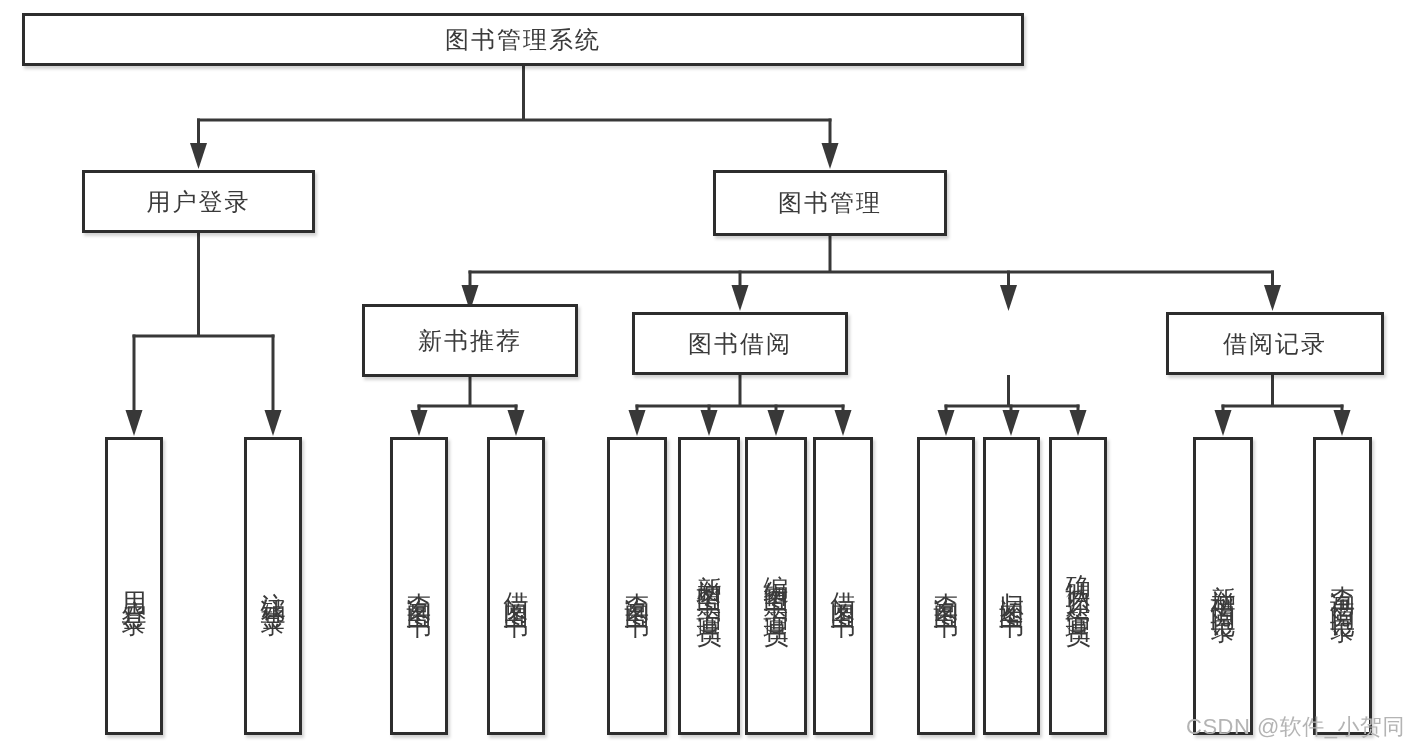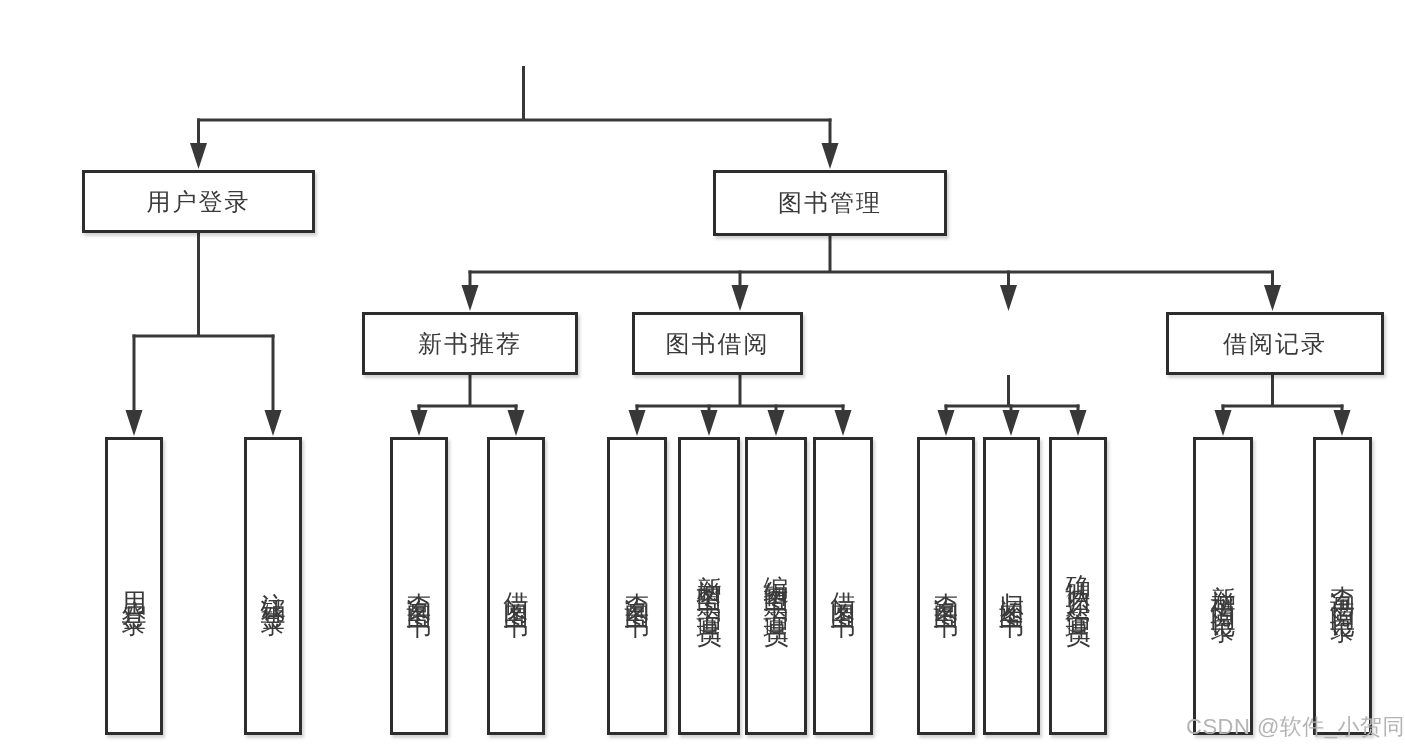--- a/index.html
+++ b/index.html
@@ -89,32 +89,35 @@
       <polygon points="767.5,410 784.5,410 776,436"></polygon>
       <polygon points="834.5,410 851.5,410 843,436"></polygon>
       <polygon points="937.5,410 954.5,410 946,436"></polygon>
       <polygon points="1002.5,410 1019.5,410 1011,436"></polygon>
       <polygon points="1069.5,410 1086.5,410 1078,436"></polygon>
       <polygon points="1214.5,410 1231.5,410 1223,436"></polygon>
       <polygon points="1333.5,410 1350.5,410 1342,436"></polygon>
     </g>
   </svg>
 
+  <div class="box" style="left:22px;top:13px;width:1002px;height:53px">
+    <span class="hlabel">图书管理系统</span>
+  </div>
 
   <div class="box" style="left:82px;top:170px;width:233px;height:63px">
     <span class="hlabel">用户登录</span>
   </div>
   <div class="box" style="left:713px;top:170px;width:234px;height:66px">
     <span class="hlabel">图书管理</span>
   </div>
 
-  <div class="box" style="left:362px;top:312px;width:216px;height:63px">
+  <div class="box" style="left:362px;top:304px;width:216px;height:73px">
     <span class="hlabel">新书推荐</span>
   </div>
-  <div class="box" style="left:632px;top:312px;width:171px;height:63px">
+  <div class="box" style="left:632px;top:312px;width:216px;height:63px">
     <span class="hlabel">图书借阅</span>
   </div>
   <div class="box" style="left:1166px;top:312px;width:218px;height:63px">
     <span class="hlabel">借阅记录</span>
   </div>
 
   <div class="box leaf" style="left:105px;top:437px;width:58px;height:298px">
     <span>用户登录</span>
   </div>
   <div class="box leaf" style="left:244px;top:437px;width:58px;height:298px">

